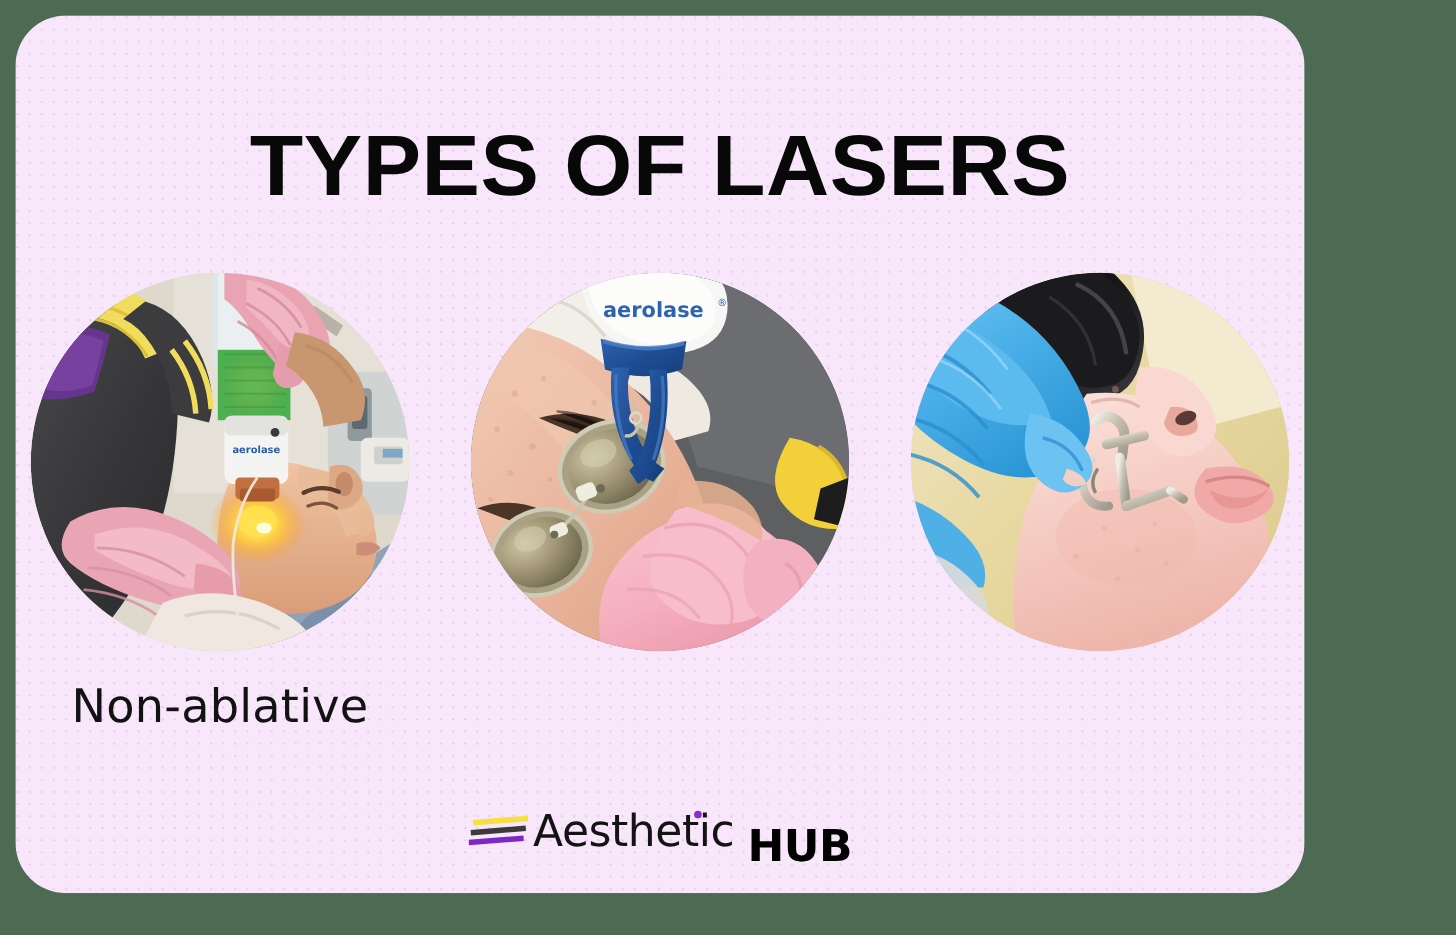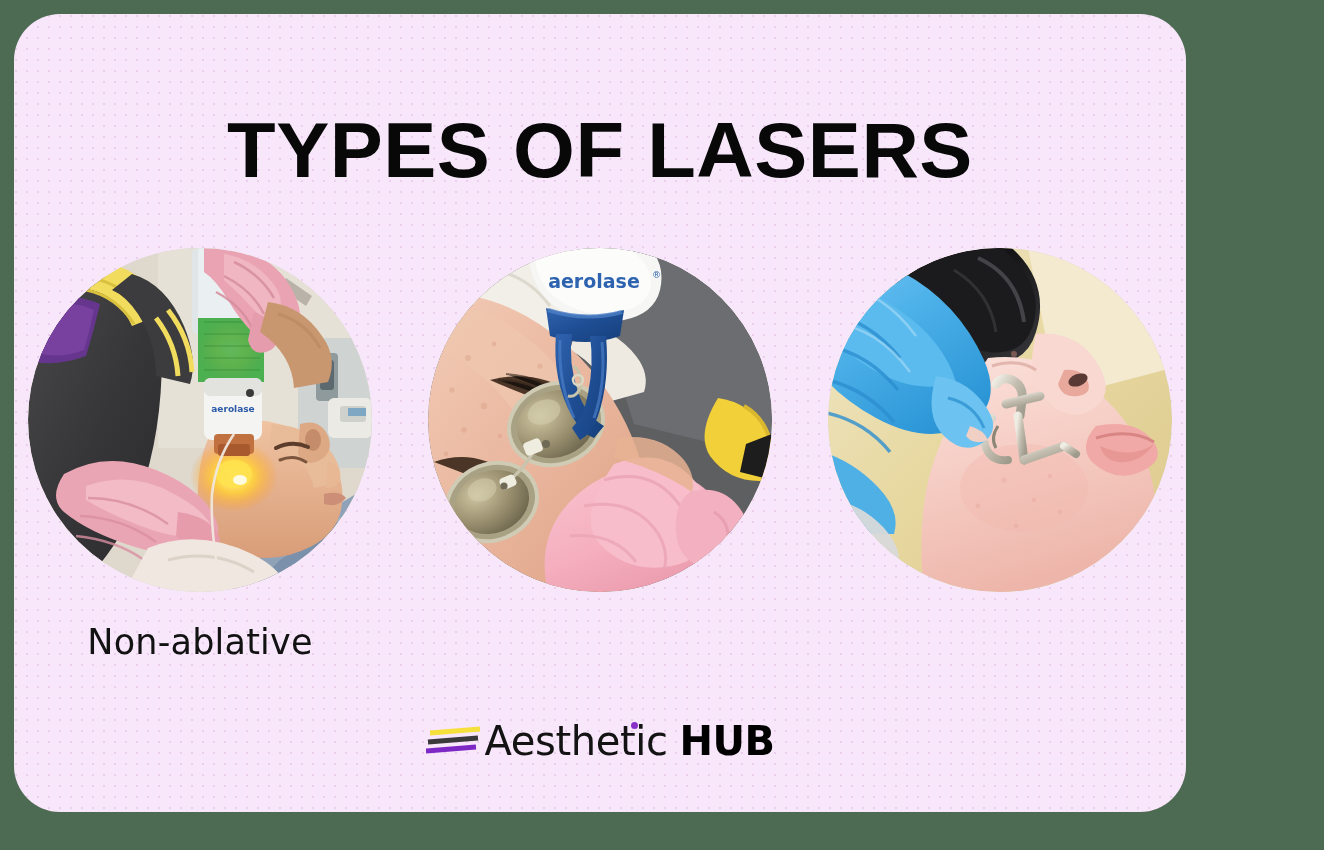--- a/index.html
+++ b/index.html
@@ -73,21 +73,21 @@
     overflow: hidden;
     position: relative;
     background: #ded9d0;
   }
   .photo svg { display: block; width: 344px; height: 344px; }
 
   .caption {
     margin-top: 28px;
     font-family: "DejaVu Sans", sans-serif;
     font-weight: 400;
-    font-size: 35px;
+    font-size: 42px;
     line-height: 44px;
     letter-spacing: 0.2px;
     color: #121212;
     white-space: nowrap;
   }
 
   
   #logo {
     position: absolute;
     left: 0;
@@ -100,21 +100,21 @@
   #logo-inner { display: flex; align-items: center; gap: 3px; }
   #logo-bars { width: 56px; height: 34px; display: block; }
   .logo-word {
     font-family: "DejaVu Sans", sans-serif;
     font-size: 40px;
     line-height: 42px;
     letter-spacing: -0.4px;
     color: #131313;
   }
   #logo-aesthetic { font-weight: 400; position: relative; }
-  #logo-hub { font-weight: 700; color: #000; letter-spacing: -0.5px; margin-left: 9px; }
+  #logo-hub { font-weight: 700; color: #000; letter-spacing: -0.5px; margin-left: 9px; margin-top: 29px; }
   #logo-dot {
     position: absolute;
     width: 7px; height: 7px;
     border-radius: 50%;
     background: #8b2fc9;
     right: 30px;
     top: 2px;
   }
 </style>
 </head>

